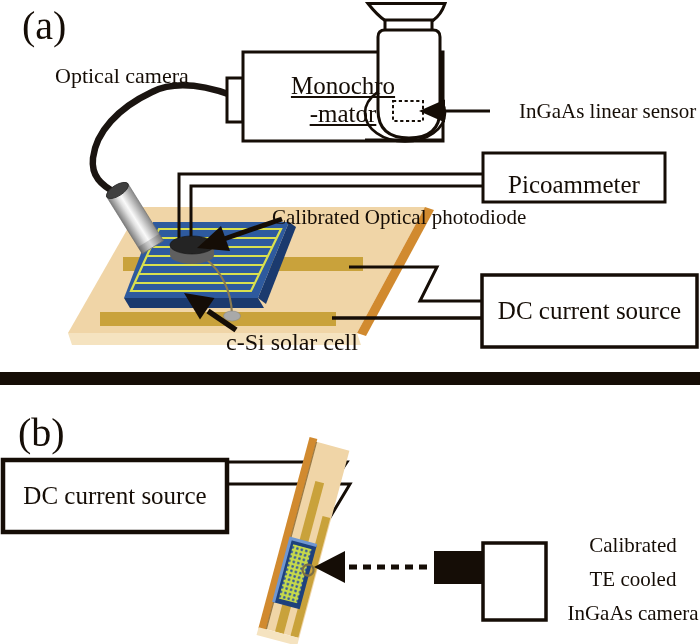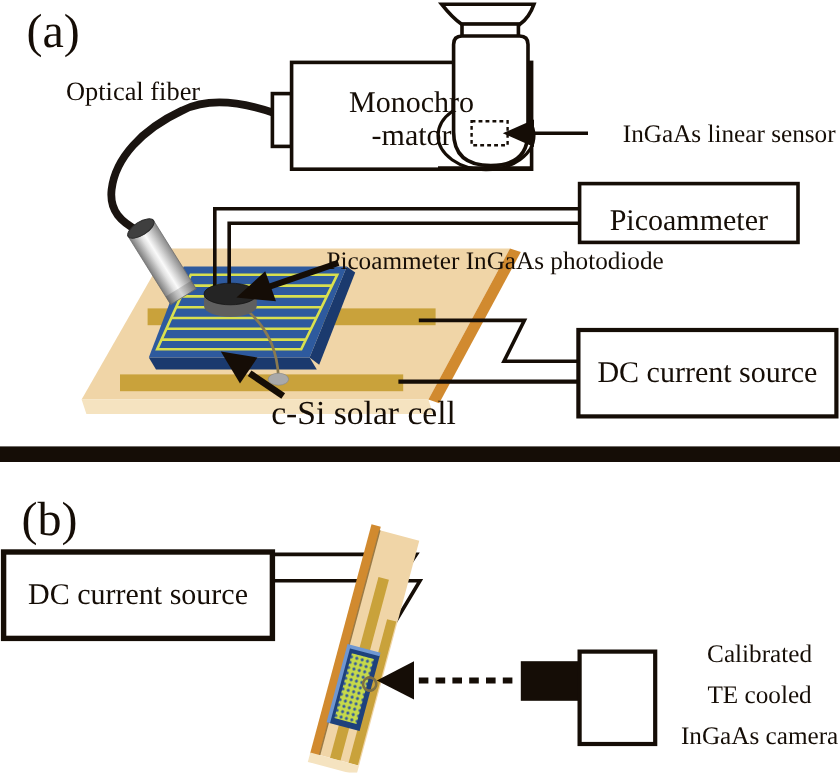--- a/index.html
+++ b/index.html
@@ -137,34 +137,34 @@
   </g>
 
   <rect x="434" y="551" width="50" height="33" fill="#150d06"></rect>
   <rect x="483" y="543" width="63" height="77" fill="#fff" stroke="#150d06" stroke-width="3.5"></rect>
 
   <rect x="3" y="460" width="224" height="72" fill="#fff" stroke="#150d06" stroke-width="4.5"></rect>
 </svg>
 
 <div class="lbl panel-label" style="left:22px;top:6px;">(a)</div>
 
-<div class="lbl ann" style="left:55px;top:64px;font-size:22px;">Optical fiber</div>
+<div class="lbl ann" style="left:55px;top:64px;font-size:22px;">Optical camera</div>
 
-<div class="boxlbl" style="left:243px;top:52px;width:200px;height:95px;">
+<div class="boxlbl" style="left:243px;top:52px;width:200px;height:95px;text-decoration:underline;">
   <span><span>Monochro</span><br>
   <span>-mator</span></span>
 </div>
 
 <div class="lbl ann" style="left:492px;top:100px;margin-left:27px;">InGaAs linear sensor</div>
 
 <div class="boxlbl" style="left:483px;top:153px;width:182px;height:63px;">Picoammeter</div>
 
-<div class="lbl ann" style="left:272px;top:206px;">Picoammeter InGaAs photodiode</div>
+<div class="lbl ann" style="left:272px;top:206px;">Calibrated Optical photodiode</div>
 
-<div class="lbl ann" style="left:226px;top:330px;font-size:28px;">c-Si solar cell</div>
+<div class="lbl ann" style="left:226px;top:330px;font-size:24px;">c-Si solar cell</div>
 
 <div class="boxlbl" style="left:482px;top:275px;width:215px;height:72px;">DC current source</div>
 
 <div class="lbl panel-label" style="left:18px;top:413px;">(b)</div>
 
 <div class="boxlbl" style="left:3px;top:460px;width:224px;height:72px;">DC current source</div>
 
 <div class="camera-caption" style="left:558px;top:528px;width:150px;">
   <span>Calibrated</span>
   <span>TE cooled</span>

